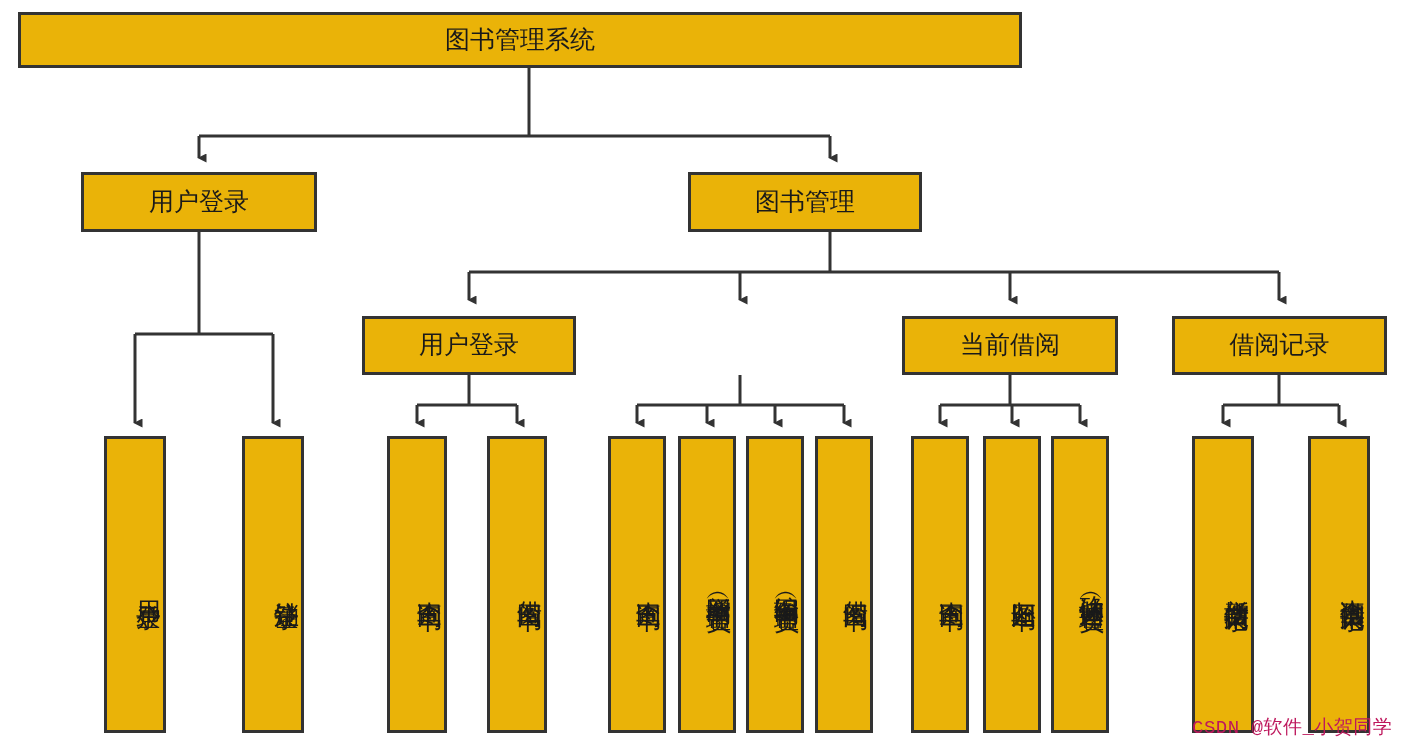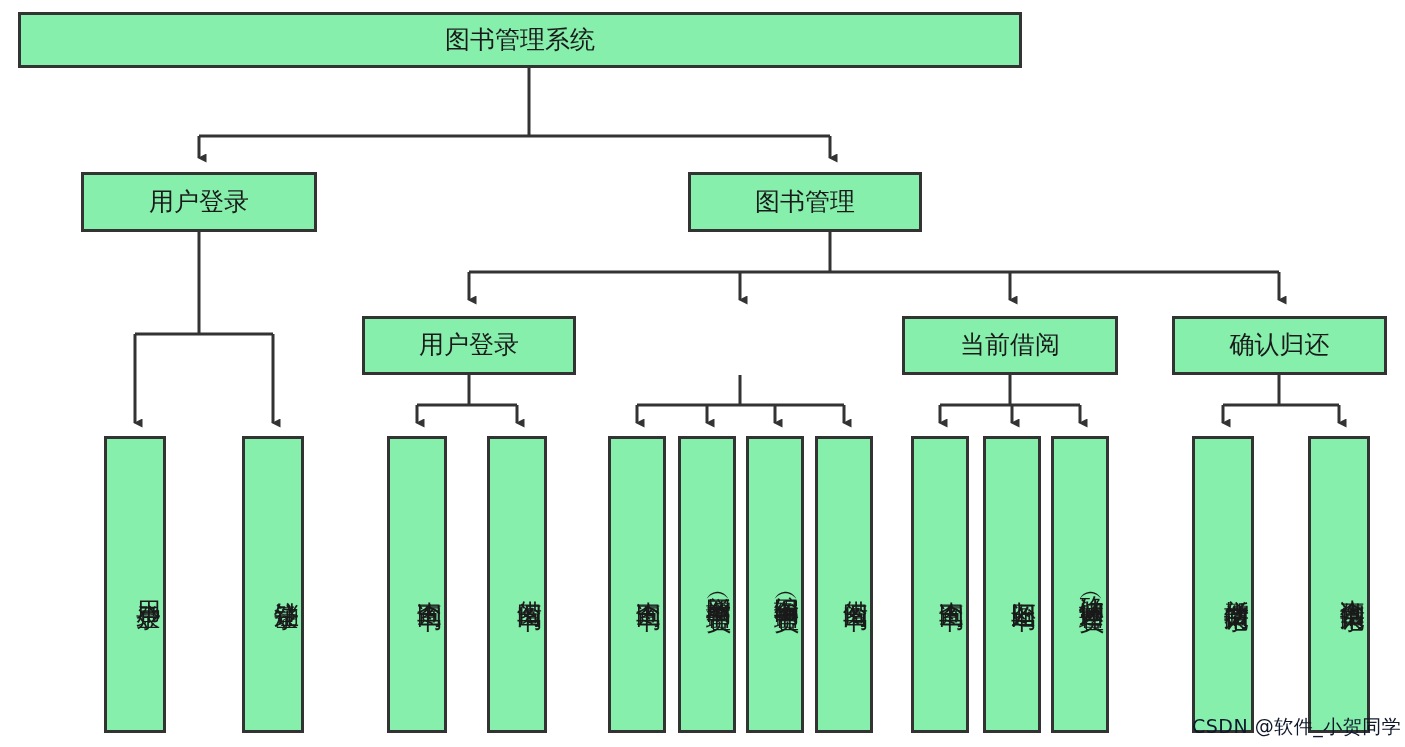--- a/index.html
+++ b/index.html
@@ -23,21 +23,21 @@
     left: 0;
     top: 0;
     width: 1405px;
     height: 747px;
     pointer-events: none;
   }
   .node {
     position: absolute;
     box-sizing: border-box;
     border: 3px solid #333333;
-    background: #86efac;
+    background: #eab308;
     color: #1a1a1a;
     display: flex;
     align-items: center;
     justify-content: center;
     text-align: center;
     line-height: 1.22;
   }
   .node.h {
     font-size: 25px;
   }
@@ -53,23 +53,24 @@
     padding-bottom: 6px;
     align-items: flex-start;
     justify-content: center;
   }
   .node.v .label {
     display: block;
   }
   .watermark {
     position: absolute;
     font-size: 19px;
-    color: #0f172a;
+    color: #be185d;
     white-space: nowrap;
     letter-spacing: 0.5px;
+    font-family: Liberation Mono, monospace;
   }
 </style>
 </head>
 <body>
 
 <div id="diagram-root">
 
   <svg id="edge-layer" viewBox="0 0 1405 747" width="1405" height="747" xmlns="http://www.w3.org/2000/svg">
     <defs>
       <marker id="arrow" viewBox="0 0 12 12" refX="6" refY="10" markerWidth="9" markerHeight="11" orient="auto-start-reverse" markerUnits="userSpaceOnUse">
@@ -131,21 +132,21 @@
     <span class="label">图书管理</span>
   </div>
 
   <div class="node h" style="left:362px; top:316px; width:214px; height:59px;">
     <span class="label">用户登录</span>
   </div>
   <div class="node h" style="left:902px; top:316px; width:216px; height:59px;">
     <span class="label">当前借阅</span>
   </div>
   <div class="node h" style="left:1172px; top:316px; width:215px; height:59px;">
-    <span class="label">确认归还</span>
+    <span class="label">借阅记录</span>
   </div>
 
   <div class="node v" style="left:104px; top:436px; width:62px; height:297px;">
     <span class="label">用户登录</span>
   </div>
   <div class="node v" style="left:242px; top:436px; width:62px; height:297px;">
     <span class="label">注销登录</span>
   </div>
 
   <div class="node v" style="left:387px; top:436px; width:60px; height:297px;">

